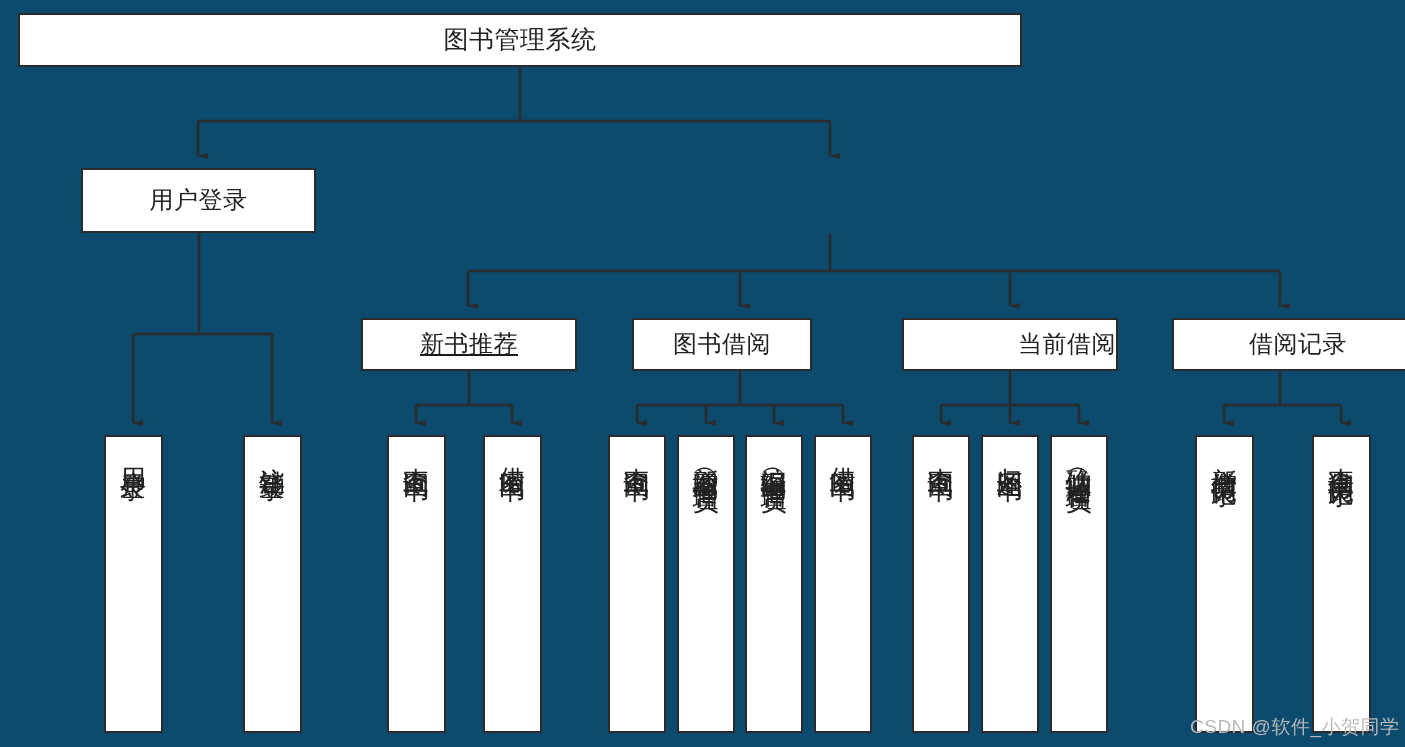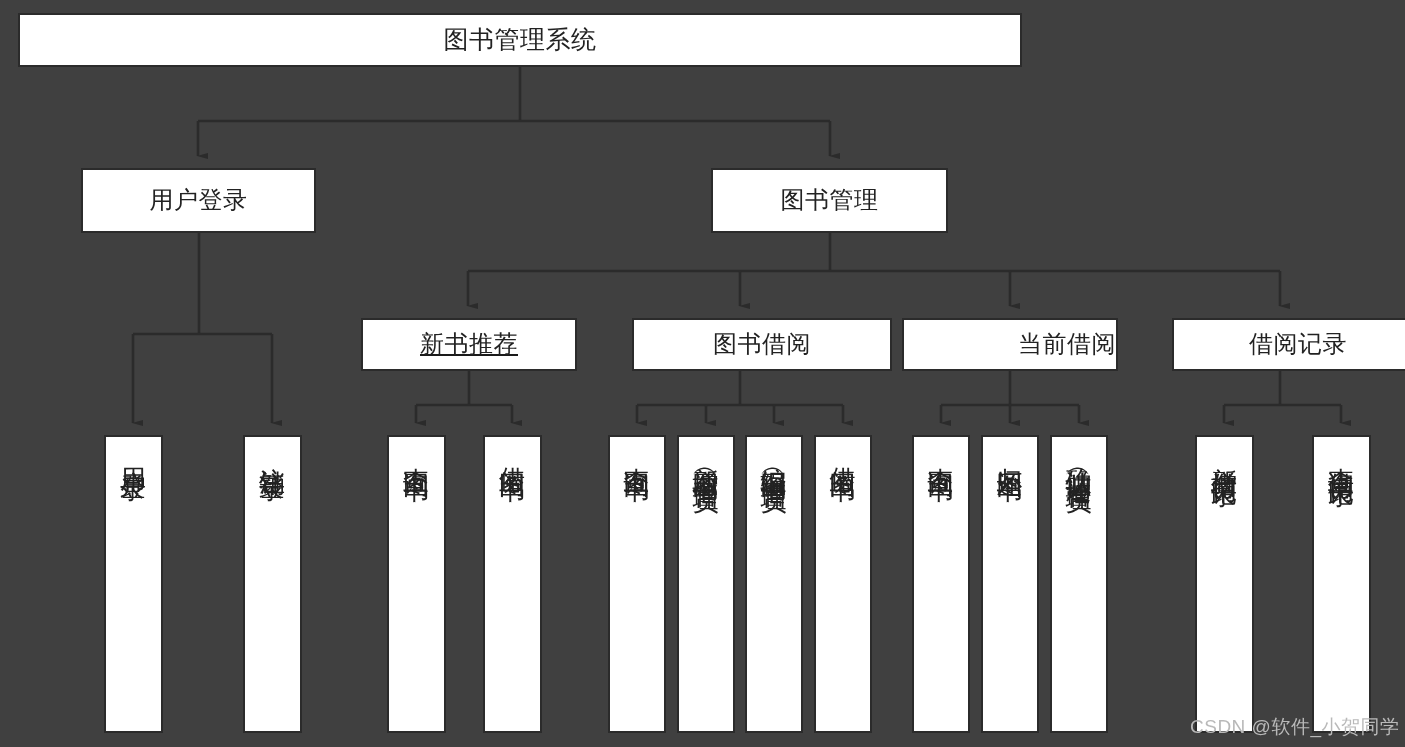--- a/index.html
+++ b/index.html
@@ -7,21 +7,21 @@
     padding: 0;
     background: #ffffff;
   }
   body {
     font-family: "Liberation Sans", "DejaVu Sans", sans-serif;
   }
   #canvas {
     position: relative;
     width: 1405px;
     height: 747px;
-    background: #404040;
+    background: #0c4a6e;
     overflow: hidden;
   }
   #wires {
     position: absolute;
     left: 0;
     top: 0;
     width: 1405px;
     height: 747px;
     pointer-events: none;
   }
@@ -124,28 +124,25 @@
     </g>
   </svg>
 
   <div class="node root horiz" style="left:18px; top:13px; width:1004px; height:54px;">
     <span class="lbl">图书管理系统</span>
   </div>
 
   <div class="node horiz" style="left:81px; top:168px; width:235px; height:65px;">
     <span class="lbl">用户登录</span>
   </div>
-  <div class="node horiz" style="left:711px; top:168px; width:237px; height:65px;">
-    <span class="lbl">图书管理</span>
-  </div>
 
   <div class="node horiz" style="left:361px; top:318px; width:216px; height:53px;text-decoration:underline;">
     <span class="lbl">新书推荐</span>
   </div>
-  <div class="node horiz" style="left:632px; top:318px; width:260px; height:53px;">
+  <div class="node horiz" style="left:632px; top:318px; width:180px; height:53px;">
     <span class="lbl">图书借阅</span>
   </div>
   <div class="node horiz" style="left:902px; top:318px; width:216px; height:53px;justify-content:flex-end;">
     <span class="lbl">当前借阅</span>
   </div>
   <div class="node horiz" style="left:1172px; top:318px; width:252px; height:53px;">
     <span class="lbl">借阅记录</span>
   </div>
 
   <div class="node vert" style="left:104px; top:435px; width:59px; height:298px;">

